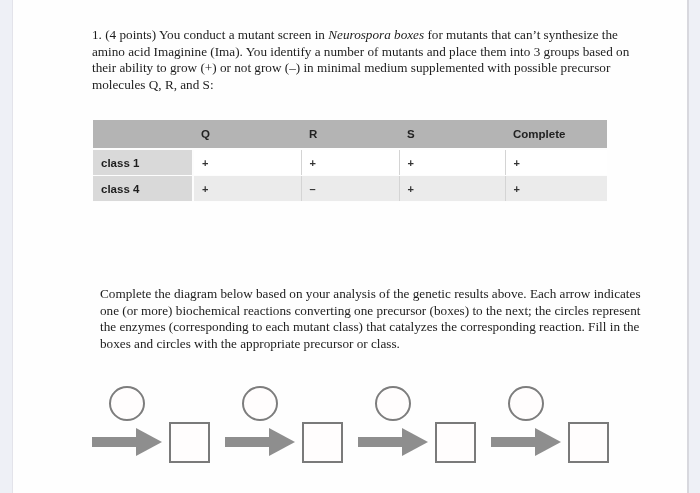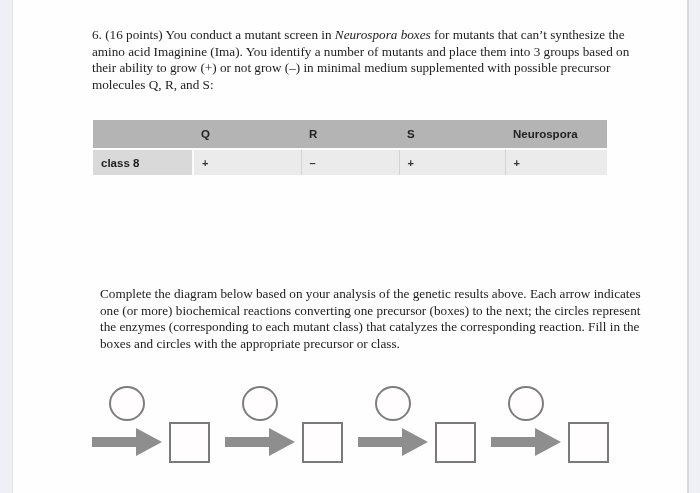--- a/index.html
+++ b/index.html
@@ -115,42 +115,49 @@
     line-height: 37px;
     font-size: 11px;
     color: #333;
   }
 </style>
 </head>
 <body>
 
 <div class="page">
 
-  <p class="q-text"><span>6. (16 points) You conduct a mutant screen in </span><i>Neurospora boxes</i><span> for mutants that can’t synthesize the amino acid Imaginine (Ima). You identify a number of mutants and place them into 3 groups based on their ability to grow (+) or not grow (–) in minimal medium supplemented with possible precursor molecules Q, R, and S:</span></p>
+  <p class="q-text"><span>1. (4 points) You conduct a mutant screen in </span><i>Neurospora boxes</i><span> for mutants that can’t synthesize the amino acid Imaginine (Ima). You identify a number of mutants and place them into 3 groups based on their ability to grow (+) or not grow (–) in minimal medium supplemented with possible precursor molecules Q, R, and S:</span></p>
 
   <table class="gtable">
     <colgroup>
       <col style="width:100px">
         <col style="width:108px">
         <col style="width:98px">
         <col style="width:106px">
         <col style="width:102px">
     </colgroup>
     <thead>
       <tr>
         <th></th>
         <th>Q</th>
         <th>R</th>
         <th>S</th>
-        <th>Neurospora</th>
+        <th>Complete</th>
       </tr>
     </thead>
     <tbody>
+      <tr>
+        <td class="label">class 1</td>
+        <td class="val">+</td>
+        <td class="val">+</td>
+        <td class="val">+</td>
+        <td class="val">+</td>
+      </tr>
       <tr class="alt">
-        <td class="label">class 8</td>
+        <td class="label">class 4</td>
         <td class="val">+</td>
         <td class="val">–</td>
         <td class="val">+</td>
         <td class="val">+</td>
       </tr>
     </tbody>
   </table>
 
   <p class="instr">Complete the diagram below based on your analysis of the genetic results above. Each arrow indicates one (or more) biochemical reactions converting one precursor (boxes) to the next; the circles represent the enzymes (corresponding to each mutant class) that catalyzes the corresponding reaction. Fill in the boxes and circles with the appropriate precursor or class.</p>
 

